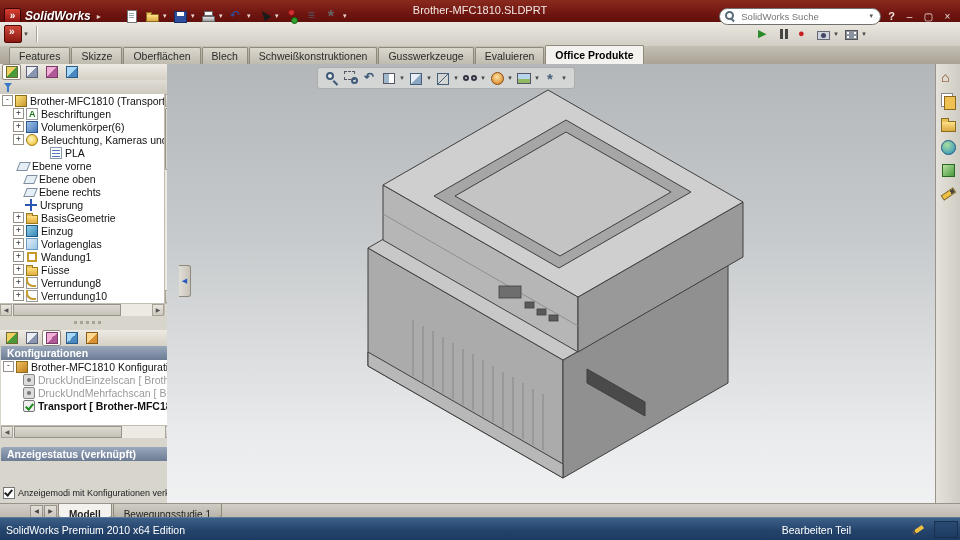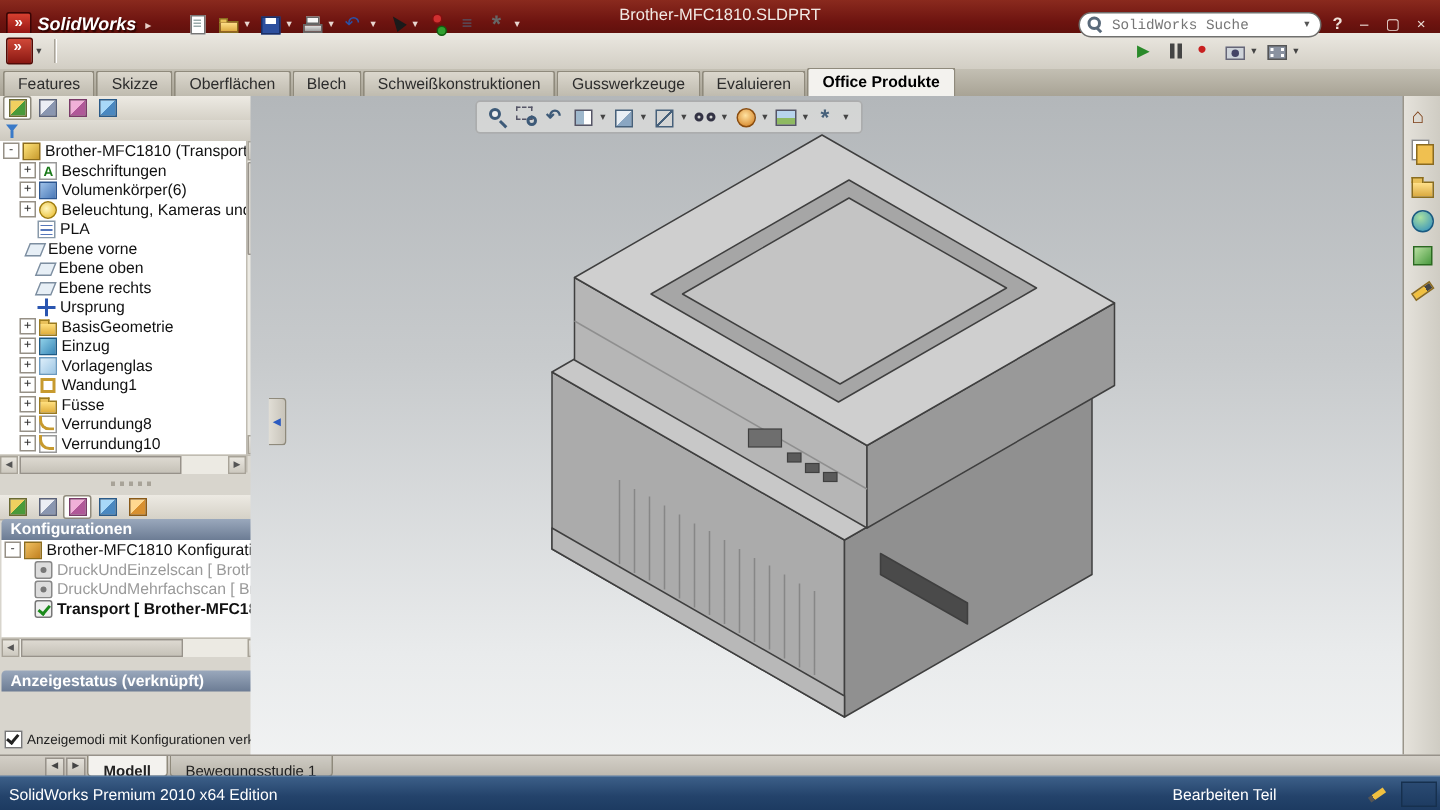--- a/index.html
+++ b/index.html
@@ -20,34 +20,34 @@
   .dd::after{content:"▾";}
   #titlebar .dd{color:#e9d8d2;}
   #doc-title{position:absolute;left:50%;transform:translateX(-50%);top:4px;color:#f2e9e4;font-size:11px;
     pointer-events:none;z-index:1;white-space:nowrap;}
   #search{margin-left:auto;display:flex;align-items:center;gap:3px;background:#fff;border:1px solid #70706e;
     border-radius:9px;height:15px;width:150px;padding:0 5px;position:relative;z-index:2;}
   .mag{width:11px;height:11px;position:relative;flex:none;}
   .mag::before{content:"";position:absolute;left:0;top:0;width:5px;height:5px;border:2px solid #5a6a7a;border-radius:50%;}
   .mag::after{content:"";position:absolute;left:7px;top:7px;width:4px;height:2px;background:#5a6a7a;transform:rotate(45deg);transform-origin:0 0;}
   #search input{flex:1;width:100%;border:none;outline:none;background:transparent;font-size:9.5px;color:#555;
-    font-family:Liberation Mono, monospace;}
+    font-family:Liberation Sans, sans-serif;}
   #search .dd{color:#555;}
   .help{color:#f0e2da;font-size:11px;font-weight:bold;margin:0 7px;}
   #win-btns{display:flex;gap:4px;margin-right:1px;position:relative;z-index:2;}
   .winbtn{color:#ecdfd8;font-size:10px;width:15px;line-height:15px;text-align:center;}
   
   #row2{position:absolute;left:0;top:22px;right:0;height:24px;display:flex;align-items:center;padding:0 3px;
     background:linear-gradient(#ebe8e1,#d2cec4);border-bottom:1px solid #a19c8f;}
   #r2-left,#r2-right{display:flex;align-items:center;gap:1px;}
   #r2-right{margin-left:auto;margin-right:88px;}
   .vsep{width:1px;height:16px;background:#a9a499;box-shadow:1px 0 0 #fff;margin:0 5px;}
   
   #tabbar{position:absolute;left:0;top:46px;right:0;height:18px;display:flex;align-items:flex-end;gap:1px;
-    padding-left:2px;background:linear-gradient(#c3bfb3,#a8a395);}
+    padding-left:9px;background:linear-gradient(#c3bfb3,#a8a395);}
   .ctab{height:16px;line-height:16px;padding:0 9px;font-size:10.5px;color:#2c2c2c;white-space:nowrap;
     background:linear-gradient(#dbd7cd,#bfbbaf);border:1px solid #8f8a7c;border-bottom:none;border-radius:2px 2px 0 0;}
   .ctab.active{height:18px;line-height:18px;background:#f3f2ee;color:#000;font-weight:bold;}
   
   #main{position:absolute;left:0;top:64px;right:0;height:439px;}
   #leftpanel{position:absolute;left:0;top:0;width:178px;height:439px;background:#d8d5cd;border-right:1px solid #8f8a7c;}
   #viewport{position:absolute;left:167px;top:0;right:24px;height:495px;overflow:hidden;
     background:linear-gradient(#b3b7ba,#c7cacc 35%,#e9ebec 75%,#f6f7f7);}
   #rightbar{position:absolute;right:0;top:0;width:24px;height:439px;border-left:1px solid #9a958a;
     background:linear-gradient(90deg,#e5e2db,#cfccc3);}
@@ -361,21 +361,21 @@
           <div class="trow" style="padding-left: 13px;">
             <span class="xp">+</span>
             <span class="ti ti-bodies"></span>
             <span class="tlabel">Volumenkörper(6)</span>
           </div>
           <div class="trow" style="padding-left: 13px;">
             <span class="xp">+</span>
             <span class="ti ti-lights"></span>
             <span class="tlabel">Beleuchtung, Kameras und Büh</span>
           </div>
-          <div class="trow" style="padding-left: 13px;">
+          <div class="trow" style="padding-left: 13px; margin-left: 25px;">
             <span class="xsp"></span>
             <span class="ti ti-material"></span>
             <span class="tlabel">PLA</span>
           </div>
           <div class="trow" style="padding-left: 6px;">
             <span class="xsp"></span>
             <span class="ti ti-plane"></span>
             <span class="tlabel">Ebene vorne</span>
           </div>
           <div class="trow" style="padding-left: 13px;">

